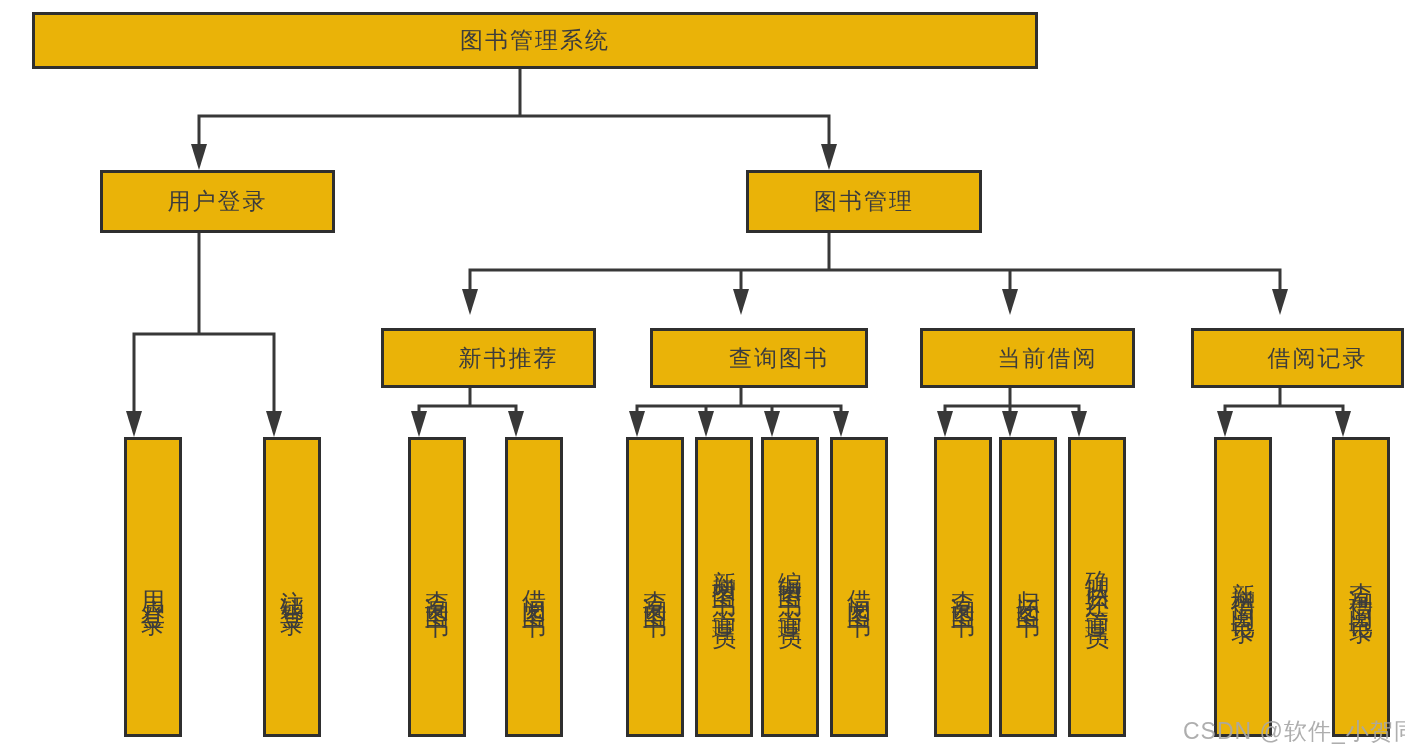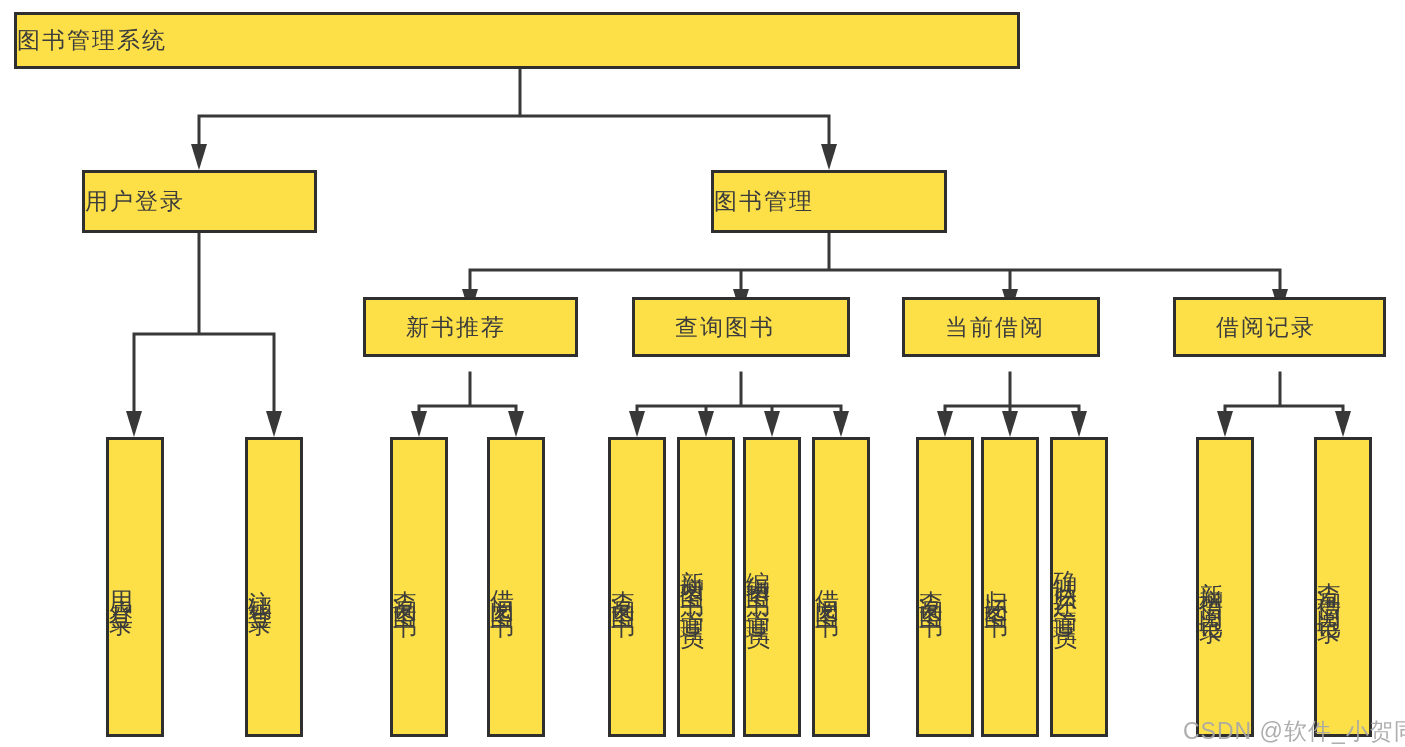--- a/index.html
+++ b/index.html
@@ -2,33 +2,33 @@
 <html><head>
 <meta charset="utf-8">
 <style>
   html,body{margin:0;padding:0;}
   body{
     width:1405px;height:747px;position:relative;background:#ffffff;
     font-family:"Liberation Sans",sans-serif;overflow:hidden;
   }
   #connector-svg{position:absolute;left:0;top:0;z-index:1;}
   .node{
-    position:absolute;box-sizing:border-box;background:#fde047;
-    border:3px solid #2f2f2f;display:flex;align-items:center;justify-content:flex-start;
-    color:#3c3c3c;z-index:2;
+    position:absolute;box-sizing:border-box;background:#eab308;
+    border:3px solid #2f2f2f;display:flex;align-items:center;justify-content:center;
+    color:#3c3c3c;z-index:2;margin-left:18px;
   }
   .h-node{font-size:23px;letter-spacing:2px;white-space:nowrap;}
   #root-box{left:14px;top:12px;width:1006px;height:57px;}
   .l2{top:170px;height:63px;}
   #l2-0{left:82px;width:235px;}
-  #l2-1{left:711px;width:236px;}
-  .l3{top:297px;height:60px;padding-left:40px;}
+  #l2-1{left:728px;width:236px;}
+  .l3{top:328px;height:60px;padding-left:40px;}
   #l3-0{left:363px;width:215px;}
   #l3-1{left:632px;width:218px;}
-  #l3-2{left:902px;width:198px;}
+  #l3-2{left:902px;width:215px;}
   #l3-3{left:1173px;width:213px;}
   .leaf{top:437px;height:300px;width:58px;}
   .vtext{
     writing-mode:vertical-rl;text-orientation:mixed;
     font-size:24px;letter-spacing:8px;line-height:1;color:#3c3c3c;
   }
   #watermark{
     position:absolute;left:1183px;top:716px;z-index:10;
     font-size:23px;color:#a8a8a8;opacity:0.92;letter-spacing:1px;white-space:nowrap;
   }

